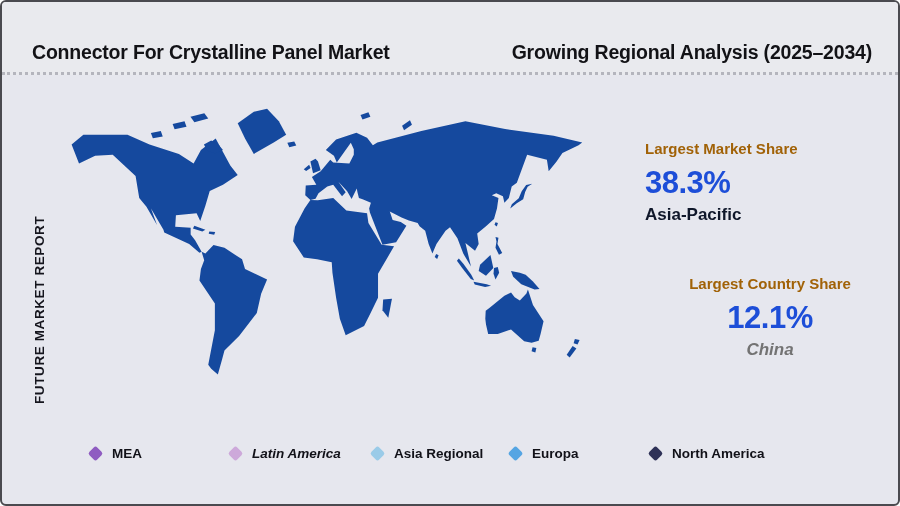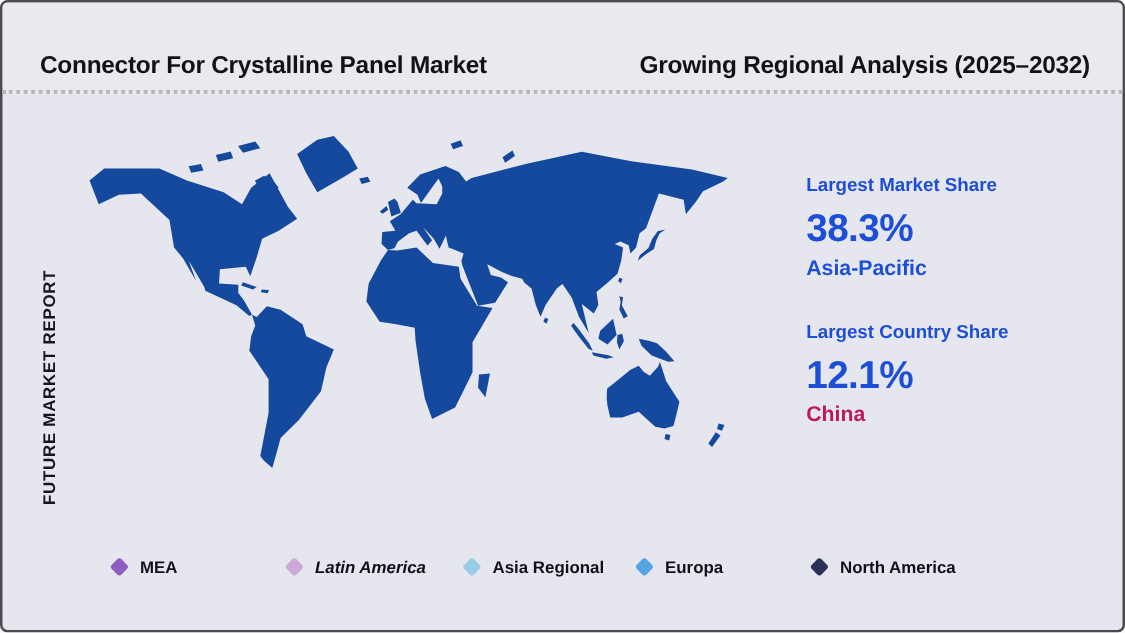--- a/index.html
+++ b/index.html
@@ -2,38 +2,38 @@
 <html><head>
 <meta charset="utf-8">
 <style>
   html,body{margin:0;padding:0;background:#fff;font-family:"Liberation Sans",sans-serif;}
   .frame{position:relative;width:896px;height:502px;background:#e6e7ee;border:2px solid #4a4a4f;border-radius:6px;overflow:hidden;}
   .header{position:absolute;top:0;left:0;right:0;height:73px;background:#e9eaee;border-bottom:3px dotted #b4b5bd;display:flex;justify-content:space-between;align-items:flex-end;padding:0 26px 8px 30px;box-sizing:border-box;}
   .title{font-size:19.5px;font-weight:bold;color:#121216;letter-spacing:-0.2px;white-space:nowrap;}
   .watermark{position:absolute;left:30px;top:230px;height:172px;display:flex;align-items:center;writing-mode:vertical-rl;transform:rotate(180deg);font-size:13.5px;font-weight:bold;color:#15151d;letter-spacing:0.6px;white-space:nowrap;}
   .map{position:absolute;left:52px;top:104px;width:529px;height:278px;}
   .stats{position:absolute;left:643px;top:138px;width:250px;}
-  .stat-label{font-size:15px;font-weight:bold;color:#1d4ed8;}
+  .stat-label{font-size:15px;font-weight:bold;color:#a16207;}
   .stat-value{font-size:31px;font-weight:bold;color:#1d4ed8;margin:8px 0 4px 0;letter-spacing:-0.5px;}
   .stat-region{font-size:17px;font-weight:bold;color:#1660a8;}
-  .stat-block + .stat-block{margin-top:32px;}
+  .stat-block + .stat-block{margin-top:50px;text-align:center;}
   .legend{position:absolute;left:88px;top:444px;right:10px;display:flex;align-items:center;}
   .legend-item{display:flex;align-items:center;gap:11px;}
   .li-1{width:140px;} .li-2{width:142px;font-style:italic;} .li-3{width:138px;} .li-4{width:140px;}
   .legend-dot{width:11px;height:11px;border-radius:2.5px;transform:rotate(45deg);flex:0 0 auto;}
   .legend-label{font-size:13.5px;font-weight:bold;color:#111118;white-space:nowrap;}
 </style>
 </head>
 <body>
 
 <div class="frame">
 
   <div class="header">
     <div class="title">Connector For Crystalline Panel Market</div>
-    <div class="title">Growing Regional Analysis (2025–2032)</div>
+    <div class="title">Growing Regional Analysis (2025–2034)</div>
   </div>
 
   <div class="watermark">FUTURE MARKET REPORT</div>
 
   <svg class="map" viewBox="0 0 535 310" preserveAspectRatio="none">
     <g style="fill: rgb(21, 73, 158);">
       <path d="M17.8,42.8 L29.7,32.1 L74.3,32.1 L96.6,42.8 L126.3,53.4 L141.2,64.1 L148.6,49.2 L163.5,36.3 L178.3,66.3 L185.8,77 L170.9,87.7 L157.5,94.7 L153.1,111.2 L147.9,128.3 L144.2,119.7 L123.3,121.9 L122.6,134.7 L138.2,135.8 L138.2,143.2 L142.7,149.7 L149.3,162.5 L147.1,163.6 L136.7,154 L111.5,141.1 L110.7,137.9 L98.1,114.4 L104.2,132.8 L93.5,112.3 L86.2,102.6 L82.5,78 L59.4,54.5 L41.6,55.6 L25.3,64.1 Z"></path>
       <path d="M185.8,19.2 L202.1,6.4 L215.5,3.2 L227.4,17.1 L234.8,32.1 L222.2,40.6 L202.1,53.4 L193.2,36.3 Z"></path>
       <path d="M149.3,162.5 L153.1,164.6 L161.3,155 L172.4,158.2 L190.2,171 L193.2,181.7 L215.5,193.5 L209.5,209.5 L205.1,230.9 L187.2,256.5 L172.4,272.6 L170.1,282.2 L165.7,299.3 L159,292.9 L156,288.6 L162.7,250.1 L162.7,220.2 L147.1,194.6 L148.6,181.7 L151.9,172.1 Z"></path>
       <path d="M259.3,104.8 L253.4,114.4 L243.7,134.7 L241.8,150.7 L252.6,168.9 L266,171 L280.9,174.2 L281.6,186 L285.3,213.8 L289.1,237.3 L295,255.5 L313.6,245.4 L320.2,230.9 L327.7,213.8 L327.7,187.1 L343.9,156.5 L331.4,154.6 L318,130.4 L316.6,119.7 L295.7,116.5 L282.4,102.6 L266.8,105.2 Z"></path>
@@ -65,26 +65,26 @@
         <path d="M526.8,259.7 L531.5,261 L529.5,266 L525.5,264.5 Z"></path>
         <path d="M524.5,267.5 L528.3,270.4 L521.5,280.5 L518.5,277.5 Z"></path>
       </g>
     </g>
   </svg>
 
   <div class="stats">
     <div class="stat-block">
       <div class="stat-label">Largest Market Share</div>
       <div class="stat-value">38.3%</div>
-      <div class="stat-region" style="color: #1d4ed8;">Asia-Pacific</div>
+      <div class="stat-region" style="color: #0f172a;">Asia-Pacific</div>
     </div>
     <div class="stat-block">
       <div class="stat-label">Largest Country Share</div>
       <div class="stat-value">12.1%</div>
-      <div class="stat-region" style="color: #be185d;">China</div>
+      <div class="stat-region" style="color: #737373; font-style: italic;">China</div>
     </div>
   </div>
 
   <div class="legend">
     <div class="legend-item li-1">
       <span class="legend-dot" style="background: rgb(143, 92, 193);"></span>
       <span class="legend-label">MEA</span>
     </div>
     <div class="legend-item li-2">
       <span class="legend-dot" style="background: rgb(205, 169, 218);"></span>

